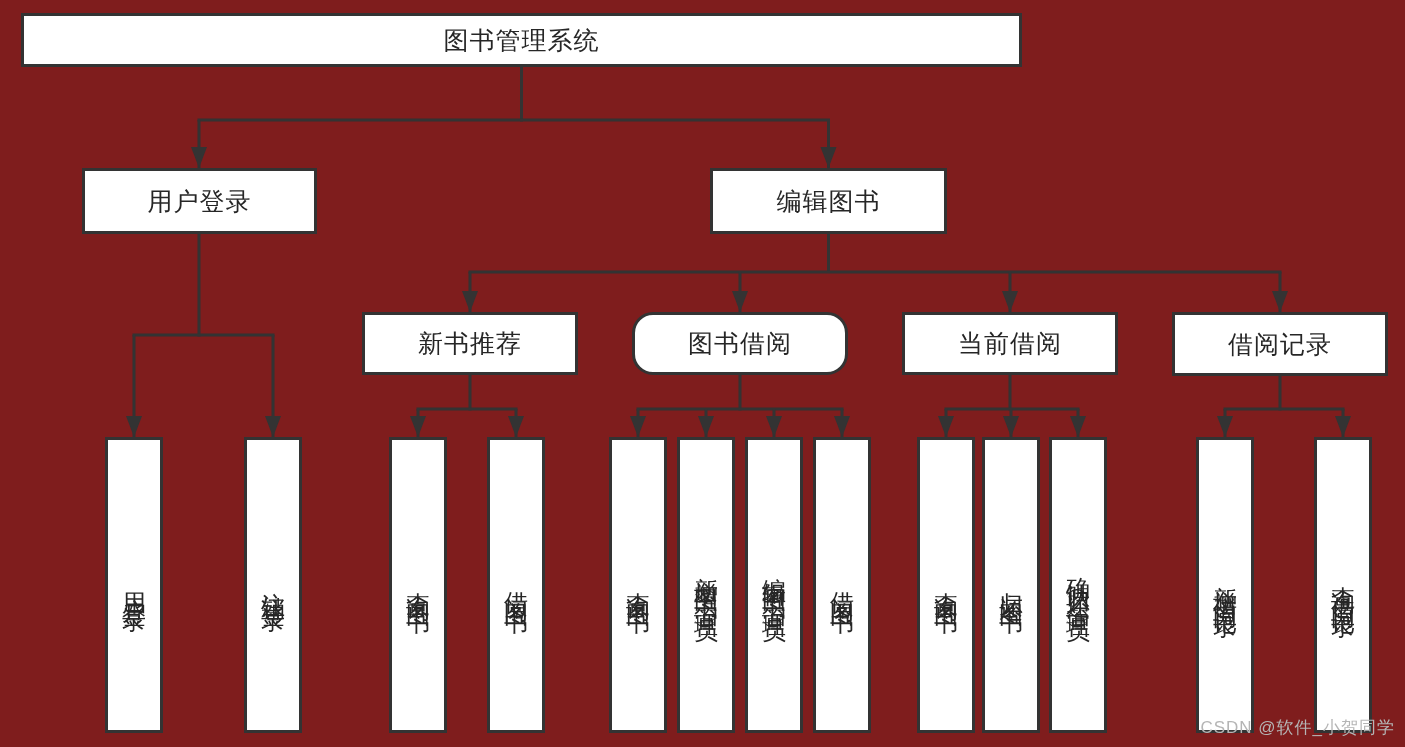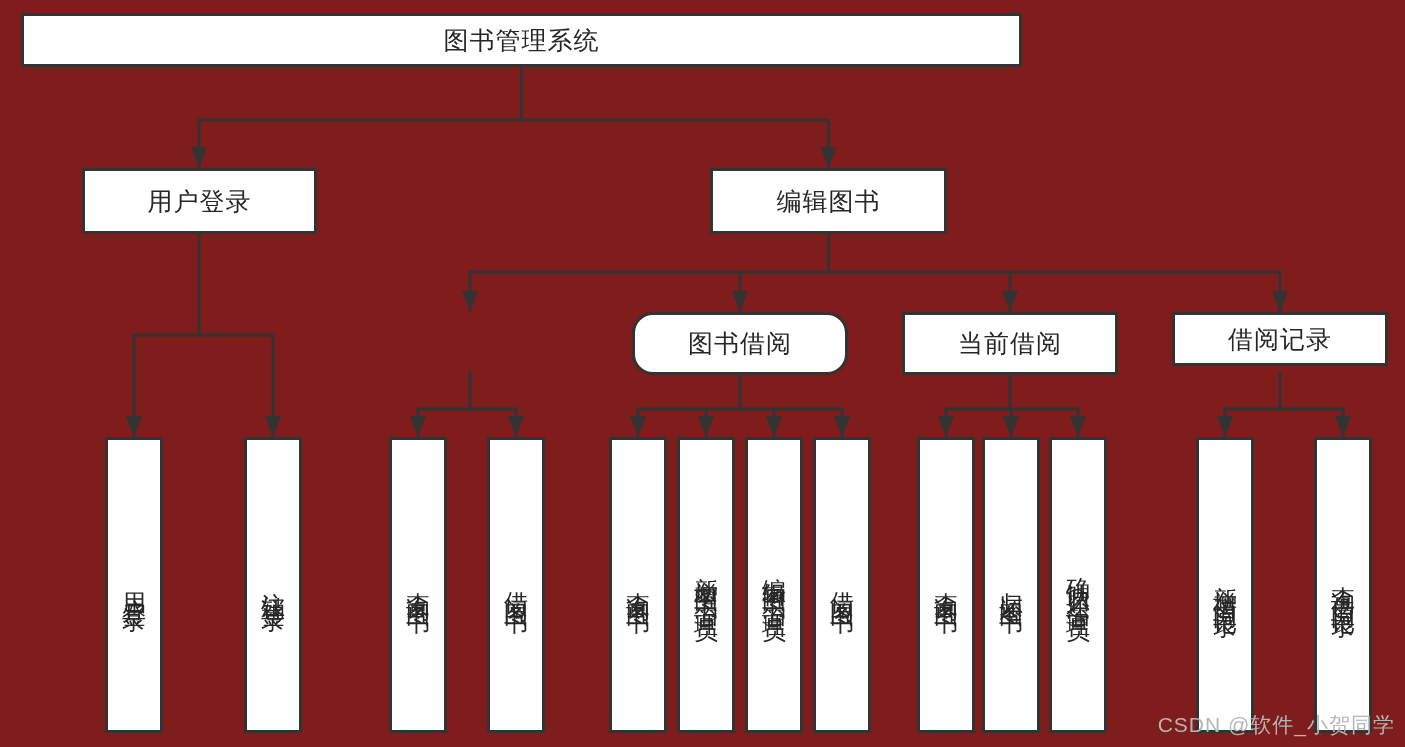--- a/index.html
+++ b/index.html
@@ -47,21 +47,21 @@
     writing-mode: vertical-rl;
     font-size: 24px;
     letter-spacing: 6px;
     color: #262626;
     line-height: 1;
   }
   .watermark {
     position: absolute;
     right: 10px;
     bottom: 8px;
-    font-size: 21px;
+    font-size: 17px;
     color: #b5b5b5;
     letter-spacing: 1px;
   }
 </style>
 </head>
 <body>
 
 <div class="canvas">
 
   <svg class="wires" viewBox="0 0 1405 747" xmlns="http://www.w3.org/2000/svg">
@@ -112,23 +112,24 @@
       <path d="M1225 409 V437" marker-end="url(#arrow)"></path>
       <path d="M1343 409 V437" marker-end="url(#arrow)"></path>
     </g>
   </svg>
 
   <div class="node" style="left:21px; top:13px; width:1001px; height:54px;">图书管理系统</div>
 
   <div class="node" style="left:82px; top:168px; width:235px; height:66px;">用户登录</div>
   <div class="node" style="left:710px; top:168px; width:237px; height:66px;">编辑图书</div>
 
+  <div class="node" style="left:362px; top:312px; width:216px; height:63px;">新书推荐</div>
   <div class="node" style="left:632px; top:312px; width:216px; height:63px;border-radius:21px;">图书借阅</div>
   <div class="node" style="left:902px; top:312px; width:216px; height:63px;">当前借阅</div>
-  <div class="node" style="left:1172px; top:312px; width:216px; height:54px;">借阅记录</div>
+  <div class="node" style="left:1172px; top:312px; width:216px; height:64px;">借阅记录</div>
 
   <div class="leaf" style="left:105px;">用户登录</div>
   <div class="leaf" style="left:244px;">注销登录</div>
 
   <div class="leaf" style="left:389px;">查询图书</div>
   <div class="leaf" style="left:487px;">借阅图书</div>
 
   <div class="leaf" style="left:609px;">查询图书</div>
   <div class="leaf" style="left:677px;">新增图书（管理员）</div>
   <div class="leaf" style="left:745px;">编辑图书（管理员）</div>

